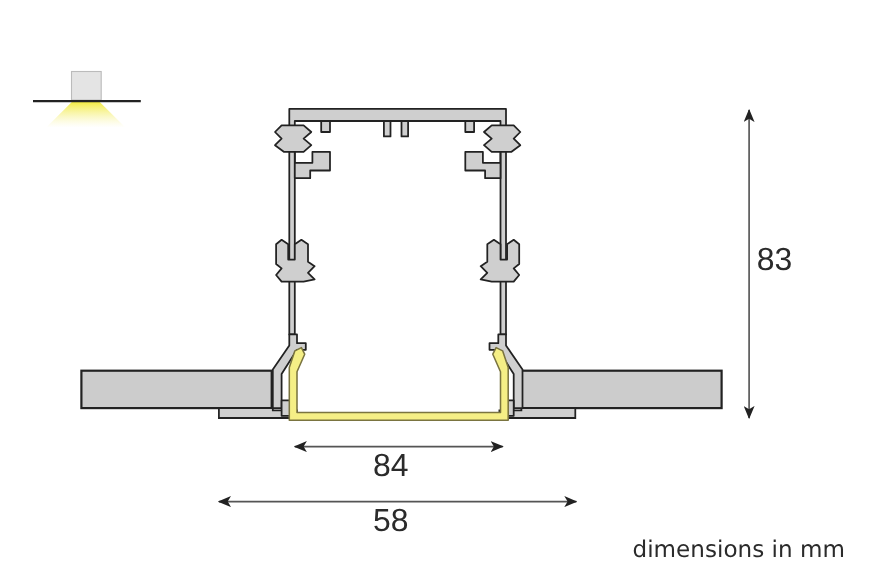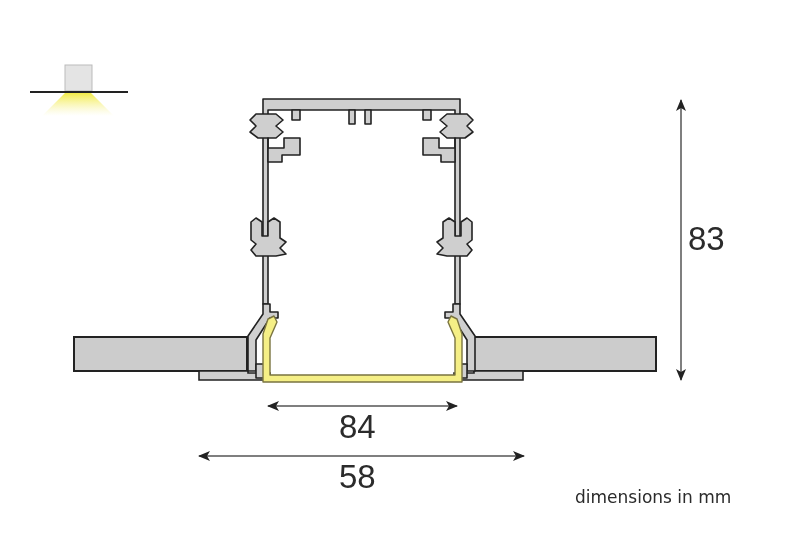--- a/index.html
+++ b/index.html
@@ -1,19 +1,19 @@
 <!DOCTYPE html>
 <html><head>
   <meta charset="utf-8">
   <style>
     html, body { margin:0; padding:0; background:#ffffff; }
     body { width:800px; height:533px; position:relative; overflow:hidden; font-family:"Liberation Sans", sans-serif; }
     svg { position:absolute; left:0; top:0; }
-    .dim-label { position:absolute; color:#2b2b2b; font-family:"Liberation Sans", sans-serif; font-size:33px; line-height:1; }
-    .units { position:absolute; color:#2b2b2b; font-family:"DejaVu Sans", sans-serif; font-size:17px; line-height:1; }
+    .dim-label { position:absolute; color:#2b2b2b; font-family:"Liberation Sans", sans-serif; font-size:29px; line-height:1; }
+    .units { position:absolute; color:#2b2b2b; font-family:"DejaVu Sans", sans-serif; font-size:21px; line-height:1; }
   </style>
 </head>
 <body>
 
 <svg width="800" height="533" viewBox="0 0 800 533" xmlns="http://www.w3.org/2000/svg">
   <defs>
     <linearGradient id="beam" x1="0" y1="0" x2="0" y2="1">
       <stop offset="0" stop-color="#f2ea3a" stop-opacity="1"></stop>
       <stop offset="1" stop-color="#f7f3a0" stop-opacity="0"></stop>
     </linearGradient>

